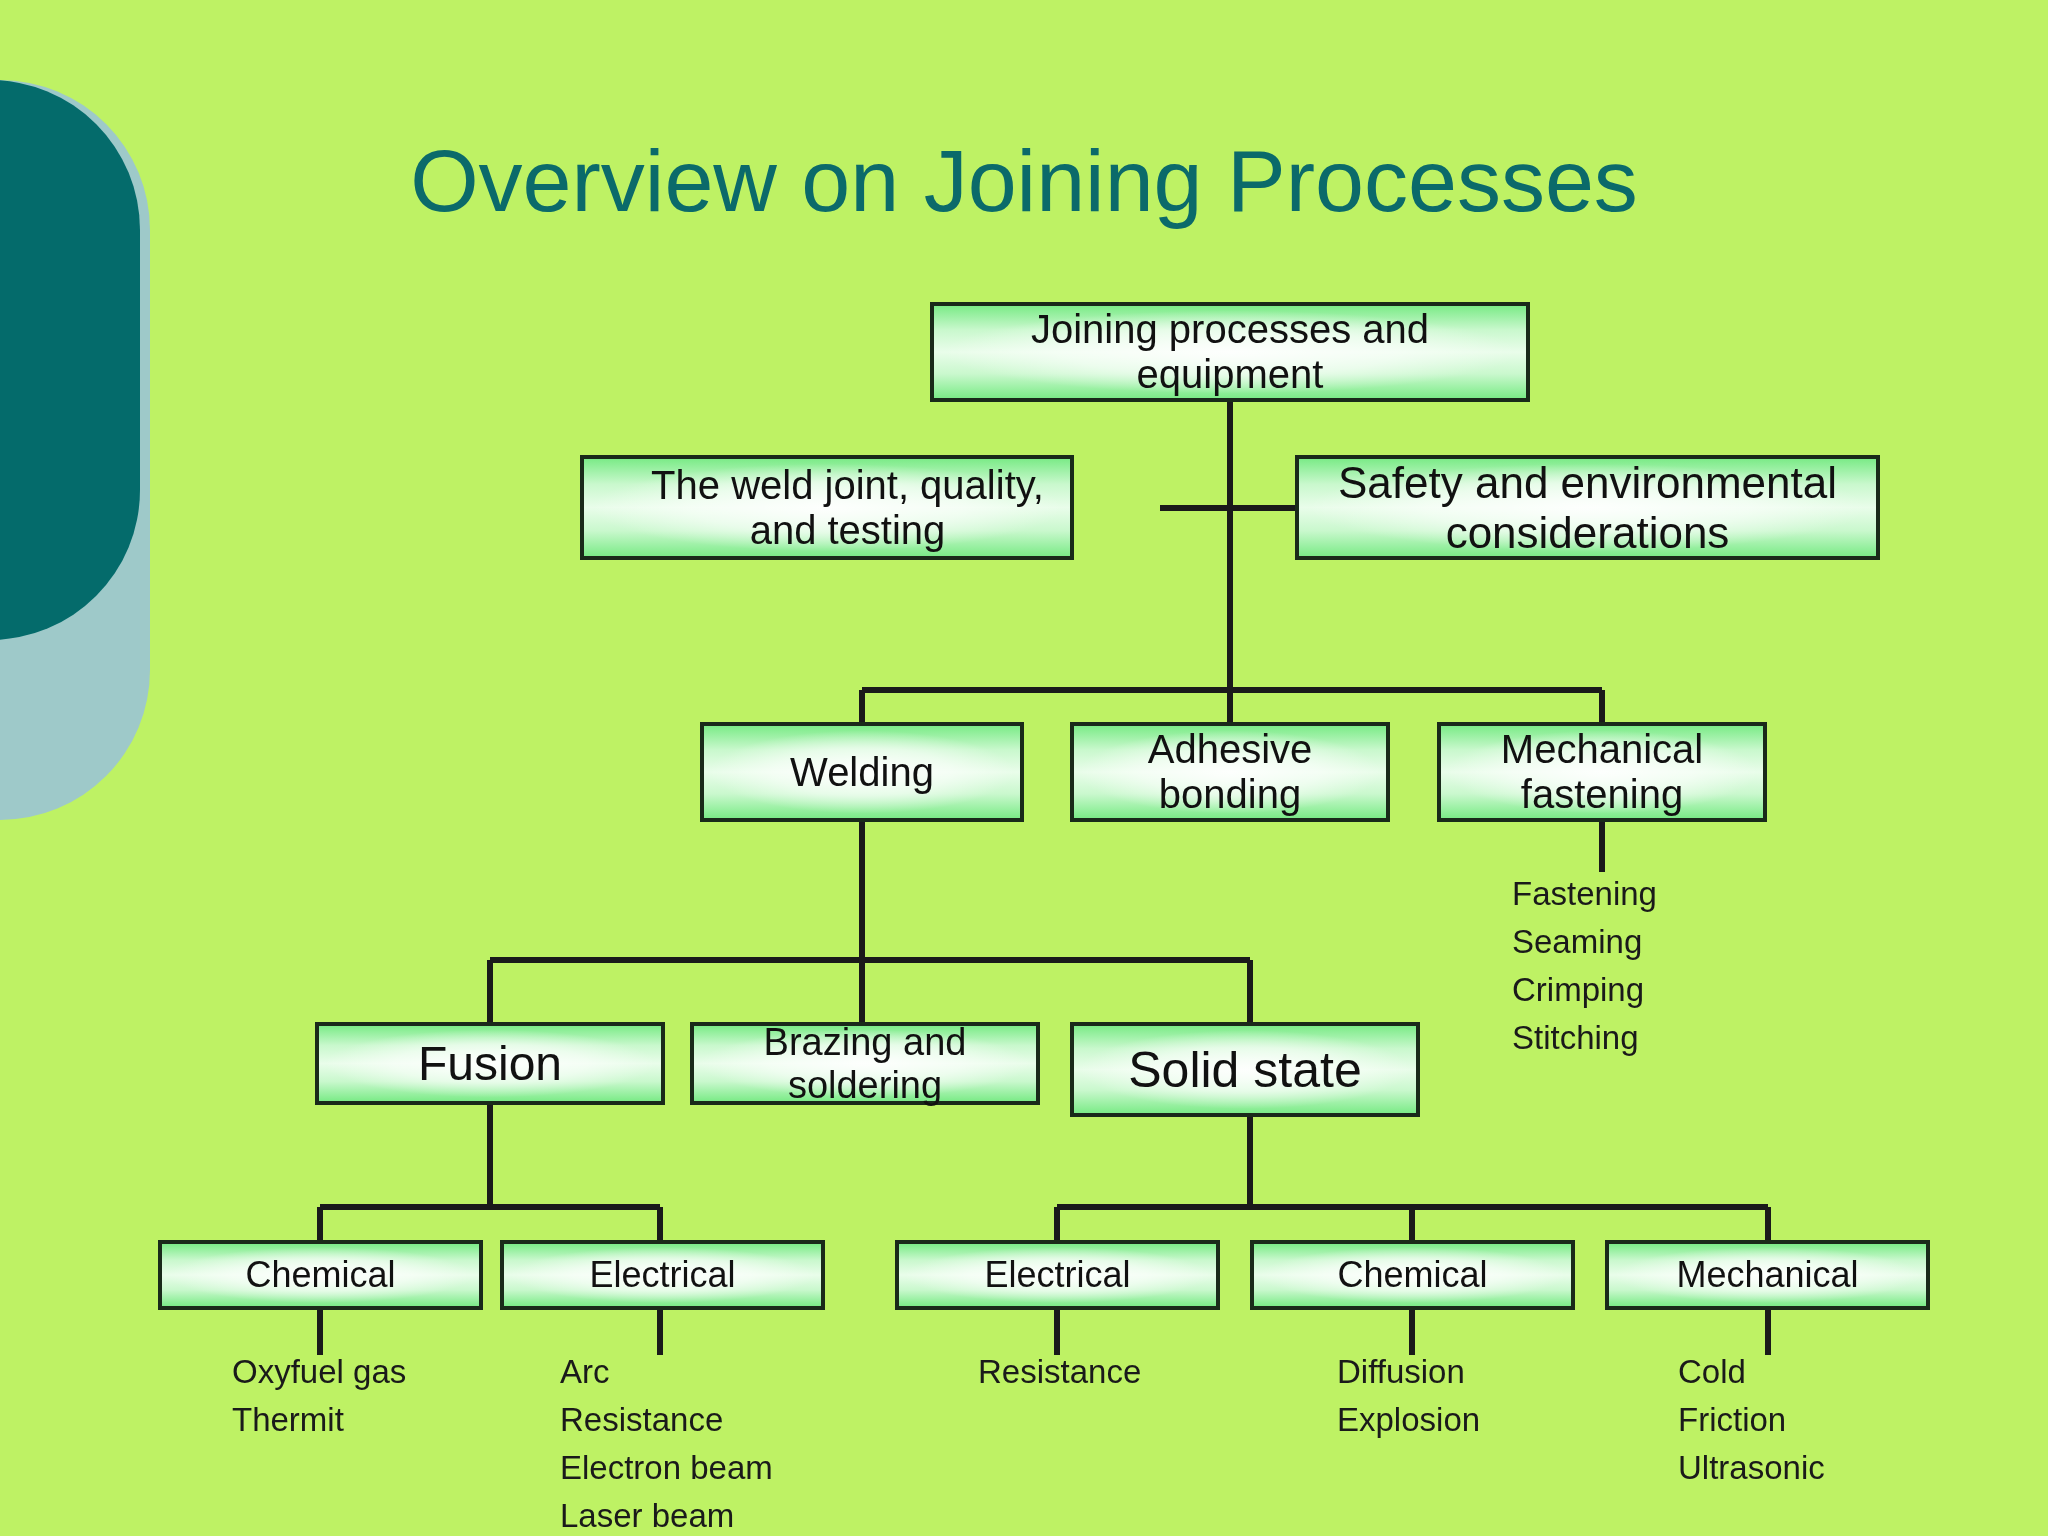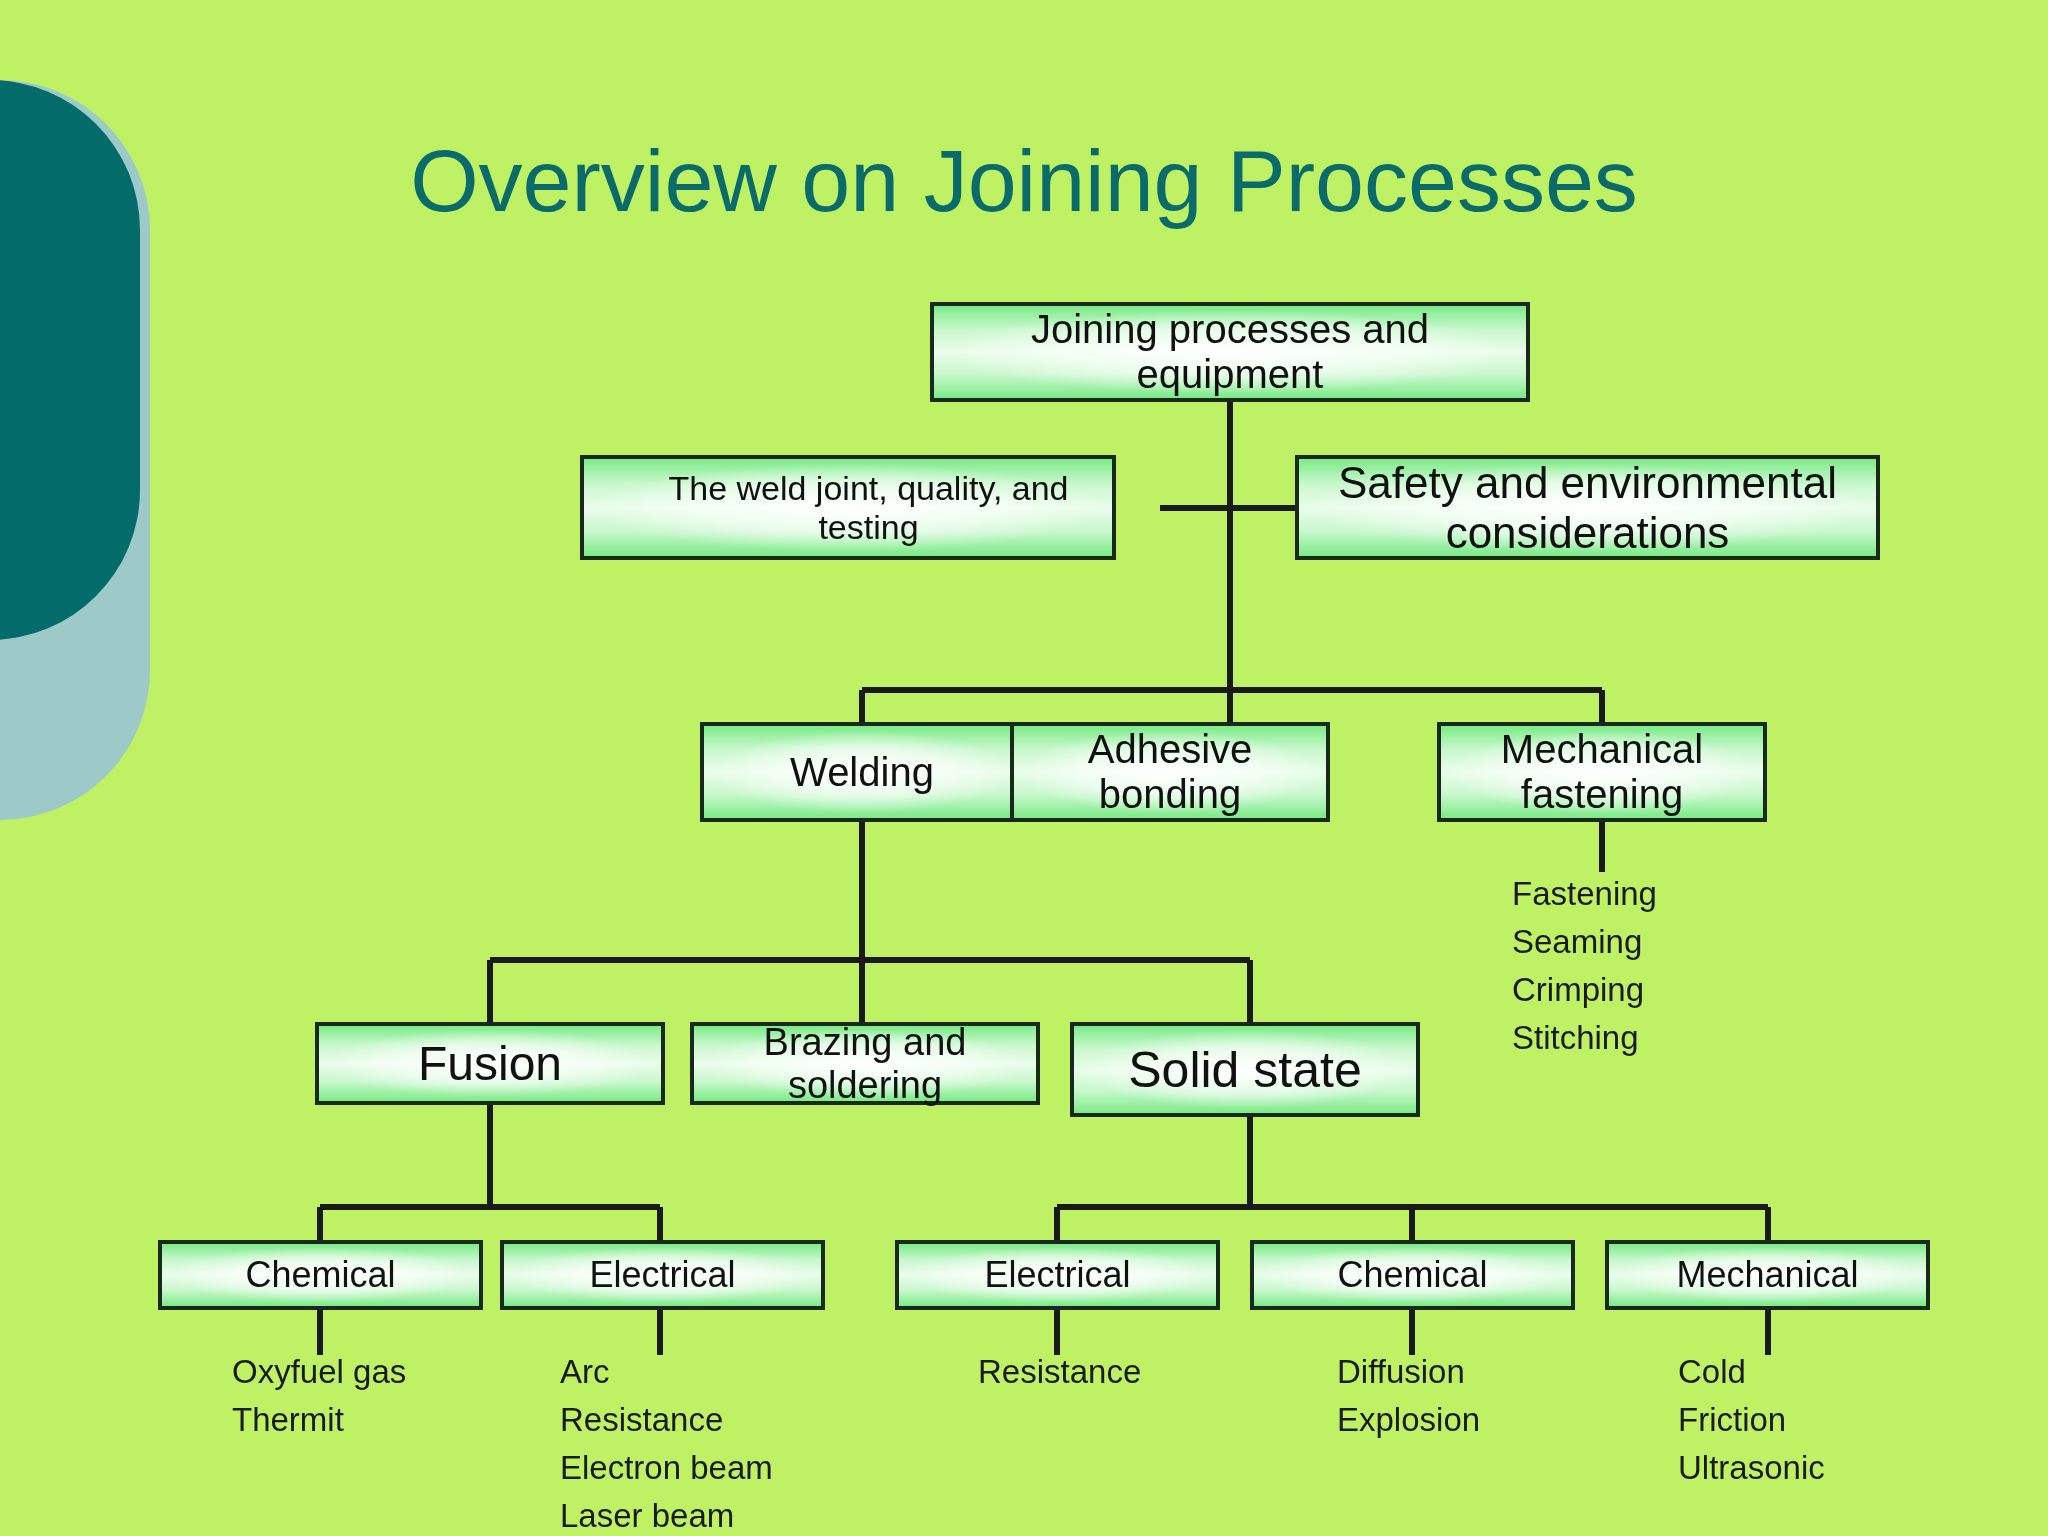--- a/index.html
+++ b/index.html
@@ -169,39 +169,39 @@
       <line x1="1057" y1="1310" x2="1057" y2="1355"></line>
       <line x1="1412" y1="1310" x2="1412" y2="1355"></line>
       <line x1="1768" y1="1310" x2="1768" y2="1355"></line>
     </svg>
 
     <div class="node" style="left:930px; top:302px; width:600px; height:100px; font-size:40px;">
       <div class="inner-glow"></div>
       <span>Joining processes and equipment</span>
     </div>
 
-    <div class="node" style="left:580px; top:455px; width:536px; height:105px; font-size:34px;padding-left:41px;">
+    <div class="node" style="left:580px; top:455px; width:494px; height:105px; font-size:40px;padding-left:41px;">
       <div class="inner-glow"></div>
       <span>The weld joint, quality, and testing</span>
     </div>
 
     <div class="node" style="left:1295px; top:455px; width:585px; height:105px; font-size:44px;">
       <div class="inner-glow"></div>
       <span>
         <span>Safety and environmental</span><br>
         <span>considerations</span>
       </span>
     </div>
 
     <div class="node" style="left:700px; top:722px; width:324px; height:100px; font-size:40px;">
       <div class="inner-glow"></div>
       <span>Welding</span>
     </div>
 
-    <div class="node" style="left:1010px; top:722px; width:320px; height:100px; font-size:40px;">
+    <div class="node" style="left:1070px; top:722px; width:320px; height:100px; font-size:40px;">
       <div class="inner-glow"></div>
       <span>Adhesive bonding</span>
     </div>
 
     <div class="node" style="left:1437px; top:722px; width:330px; height:100px; font-size:40px;">
       <div class="inner-glow"></div>
       <span>
         <span>Mechanical</span><br>
         <span>fastening</span>
       </span>

